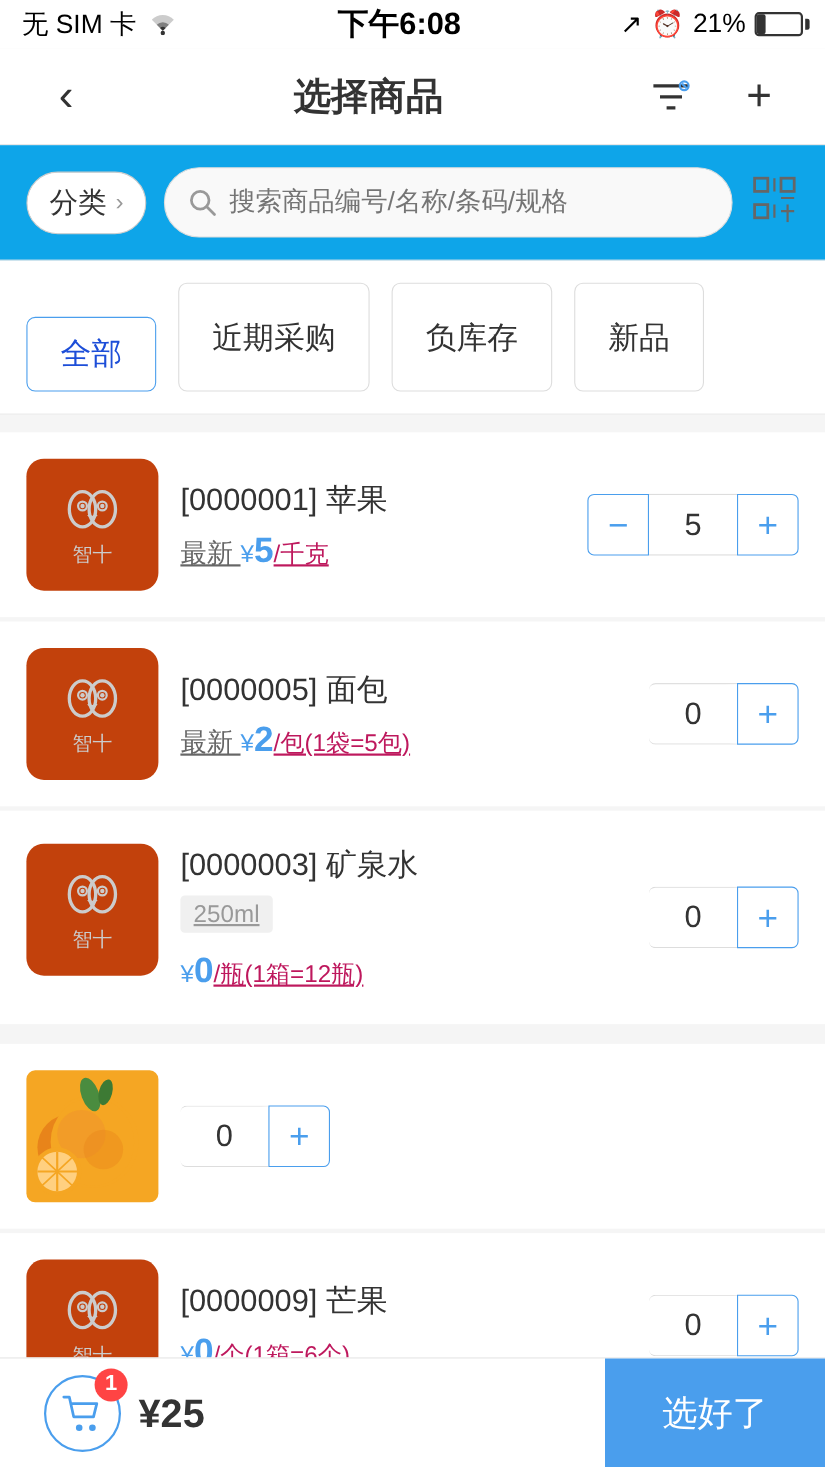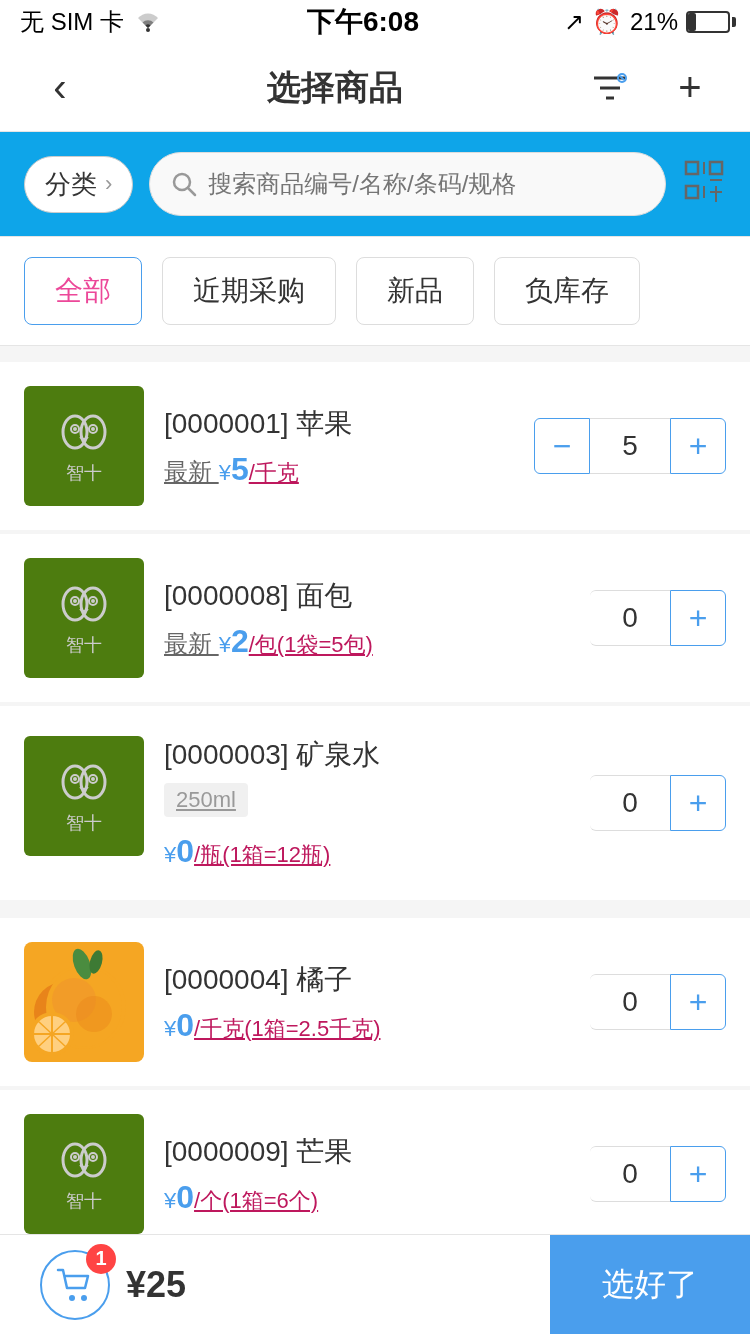--- a/index.html
+++ b/index.html
@@ -98,44 +98,45 @@
     .tab {
       padding: 14px 30px;
       border-radius: 8px;
       font-size: 28px;
       border: 1px solid #ddd;
       background: #fff;
       color: #333;
     }
     .tab.active {
       border-color: #4a9eed;
-      color: #ec4899;
-      background: #fff;
+      color: #1d4ed8;
+      background: #fff;
+      margin-top: 31px;
     }
 
     
     .product-list {
       background: #f5f5f5;
     }
 
     .product-item {
       background: #fff;
       margin-bottom: 2px;
       display: flex;
       align-items: center;
       padding: 24px 24px;
       gap: 20px;
       min-height: 130px;
     }
 
     .product-thumb {
       width: 120px;
       height: 120px;
-      background: #4d7c0f;
-      border-radius: 6px;
+      background: #c2410c;
+      border-radius: 16px;
       display: flex;
       align-items: center;
       justify-content: center;
       flex-shrink: 0;
       overflow: hidden;
     }
 
     .product-logo {
       display: flex;
       flex-direction: column;
@@ -354,22 +355,22 @@
       <line x1="22" y1="28" x2="22" y2="40" stroke="#666" stroke-width="2"></line>
       <line x1="28" y1="34" x2="40" y2="34" stroke="#666" stroke-width="2"></line>
       <line x1="34" y1="28" x2="34" y2="44" stroke="#666" stroke-width="2"></line>
     </svg>
   </div>
 </div>
 
 <div class="tabs">
   <button class="tab active">全部</button>
   <button class="tab">近期采购</button>
+  <button class="tab">负库存</button>
   <button class="tab">新品</button>
-  <button class="tab">负库存</button>
 </div>
 
 <div class="divider"></div>
 
 <div class="product-list">
 
   <div class="product-item">
     <div class="product-thumb">
       <div class="product-logo">
         <svg width="60" height="50" viewBox="0 0 60 50">
@@ -409,21 +410,21 @@
           <circle cx="21" cy="22" r="4" fill="none" stroke="#ccc" stroke-width="2"></circle>
           <circle cx="39" cy="22" r="4" fill="none" stroke="#ccc" stroke-width="2"></circle>
           <circle cx="21" cy="22" r="2" fill="#ccc"></circle>
           <circle cx="39" cy="22" r="2" fill="#ccc"></circle>
           <path d="M26 30 Q30 34 34 30" fill="none" stroke="#ccc" stroke-width="2"></path>
         </svg>
         <span class="logo-text">智十</span>
       </div>
     </div>
     <div class="product-info">
-      <div class="product-name">[0000008] 面包</div>
+      <div class="product-name">[0000005] 面包</div>
       <div class="product-price">
         <span class="label underline">最新 </span>
         <span class="currency">¥</span><span class="amount">2</span><span class="unit underline">/包(1袋=5包)</span>
       </div>
     </div>
     <div class="qty-control">
       <input class="qty-input" type="text" value="0" style="border-radius: 6px 0px 0px 6px; border-right: none;">
       <button class="qty-btn qty-plus" style="border-radius:0 6px 6px 0;">+</button>
     </div>
   </div>
@@ -474,26 +475,20 @@
         <ellipse cx="72" cy="20" rx="6" ry="12" fill="#3d7a34" transform="rotate(15, 72, 20)"></ellipse>
 
         <circle cx="28" cy="92" r="22" fill="#f5a623"></circle>
         <circle cx="28" cy="92" r="18" fill="#ffd080"></circle>
         <line x1="28" y1="74" x2="28" y2="110" stroke="#f5a623" stroke-width="2"></line>
         <line x1="10" y1="92" x2="46" y2="92" stroke="#f5a623" stroke-width="2"></line>
         <line x1="14" y1="79" x2="42" y2="105" stroke="#f5a623" stroke-width="1.5"></line>
         <line x1="42" y1="79" x2="14" y2="105" stroke="#f5a623" stroke-width="1.5"></line>
       </svg>
     </div>
-    <div class="product-info">
-      <div class="product-name">[0000004] 橘子</div>
-      <div class="product-price">
-        <span class="currency">¥</span><span class="amount">0</span><span class="unit underline">/千克(1箱=2.5千克)</span>
-      </div>
-    </div>
     <div class="qty-control">
       <input class="qty-input" type="text" value="0" style="border-radius: 6px 0px 0px 6px; border-right: none;">
       <button class="qty-btn qty-plus" style="border-radius:0 6px 6px 0;">+</button>
     </div>
   </div>
 
   <div class="divider" style="height:2px;"></div>
 
   <div class="product-item">
     <div class="product-thumb">

